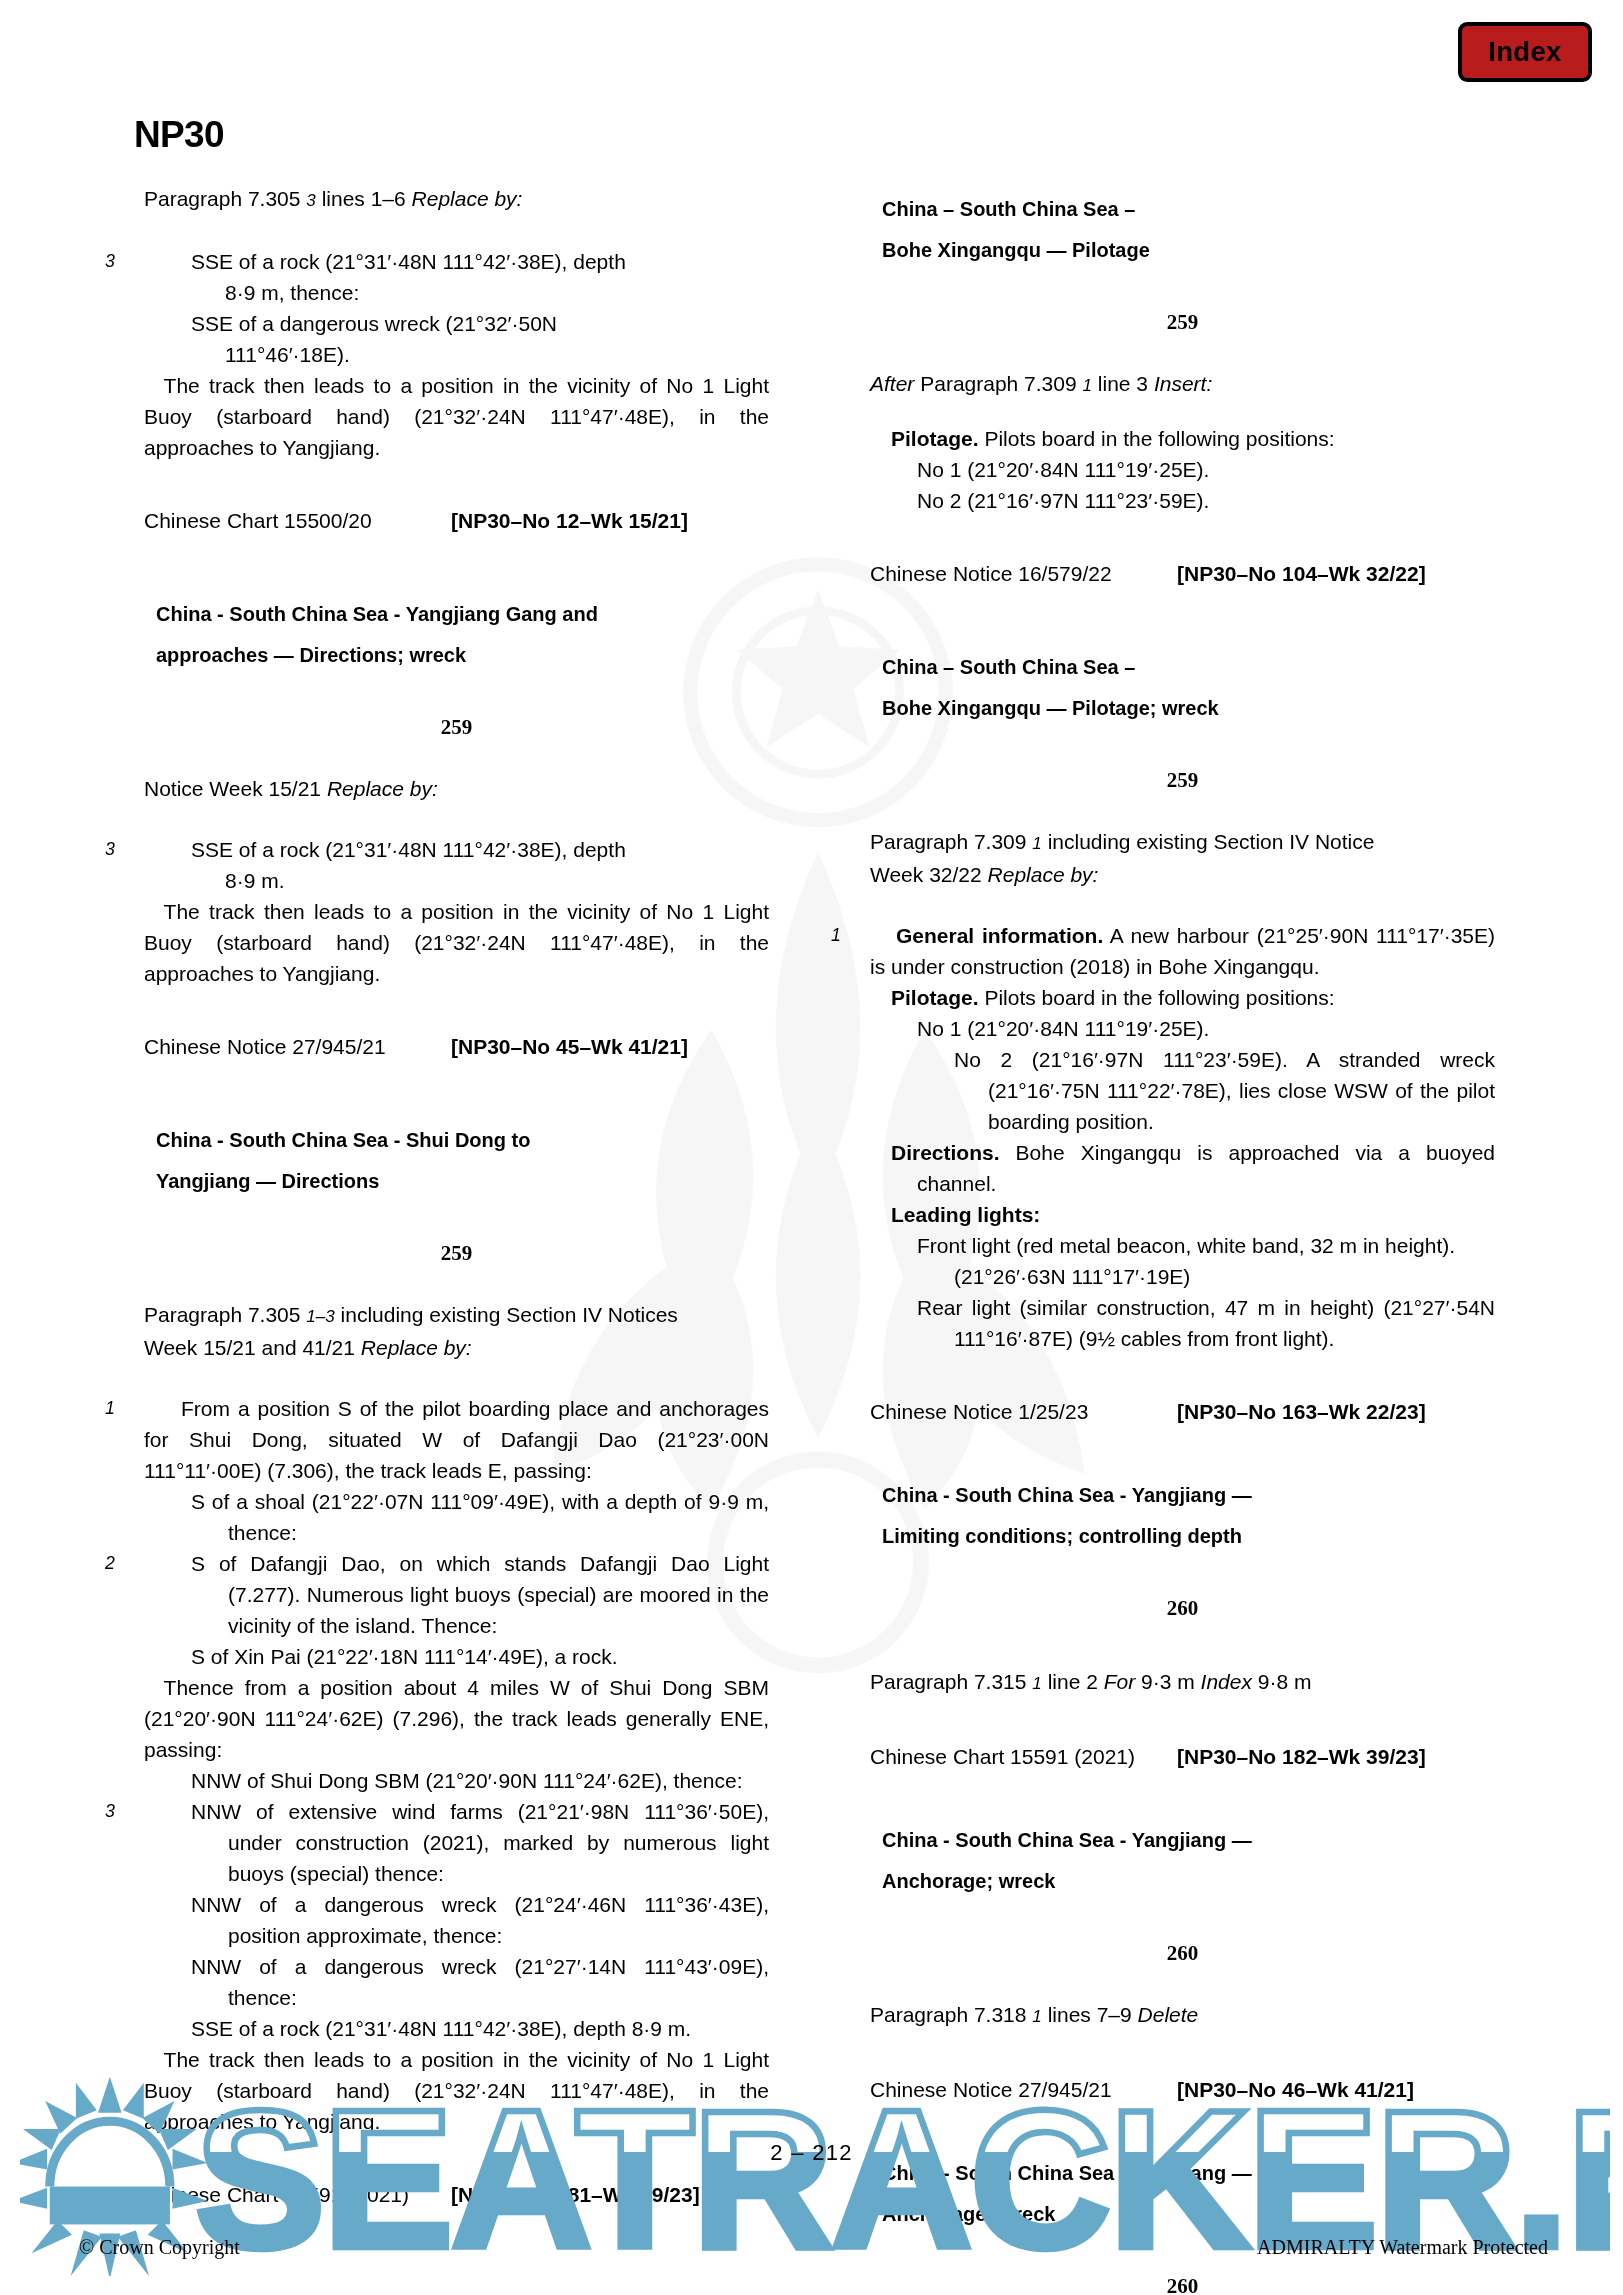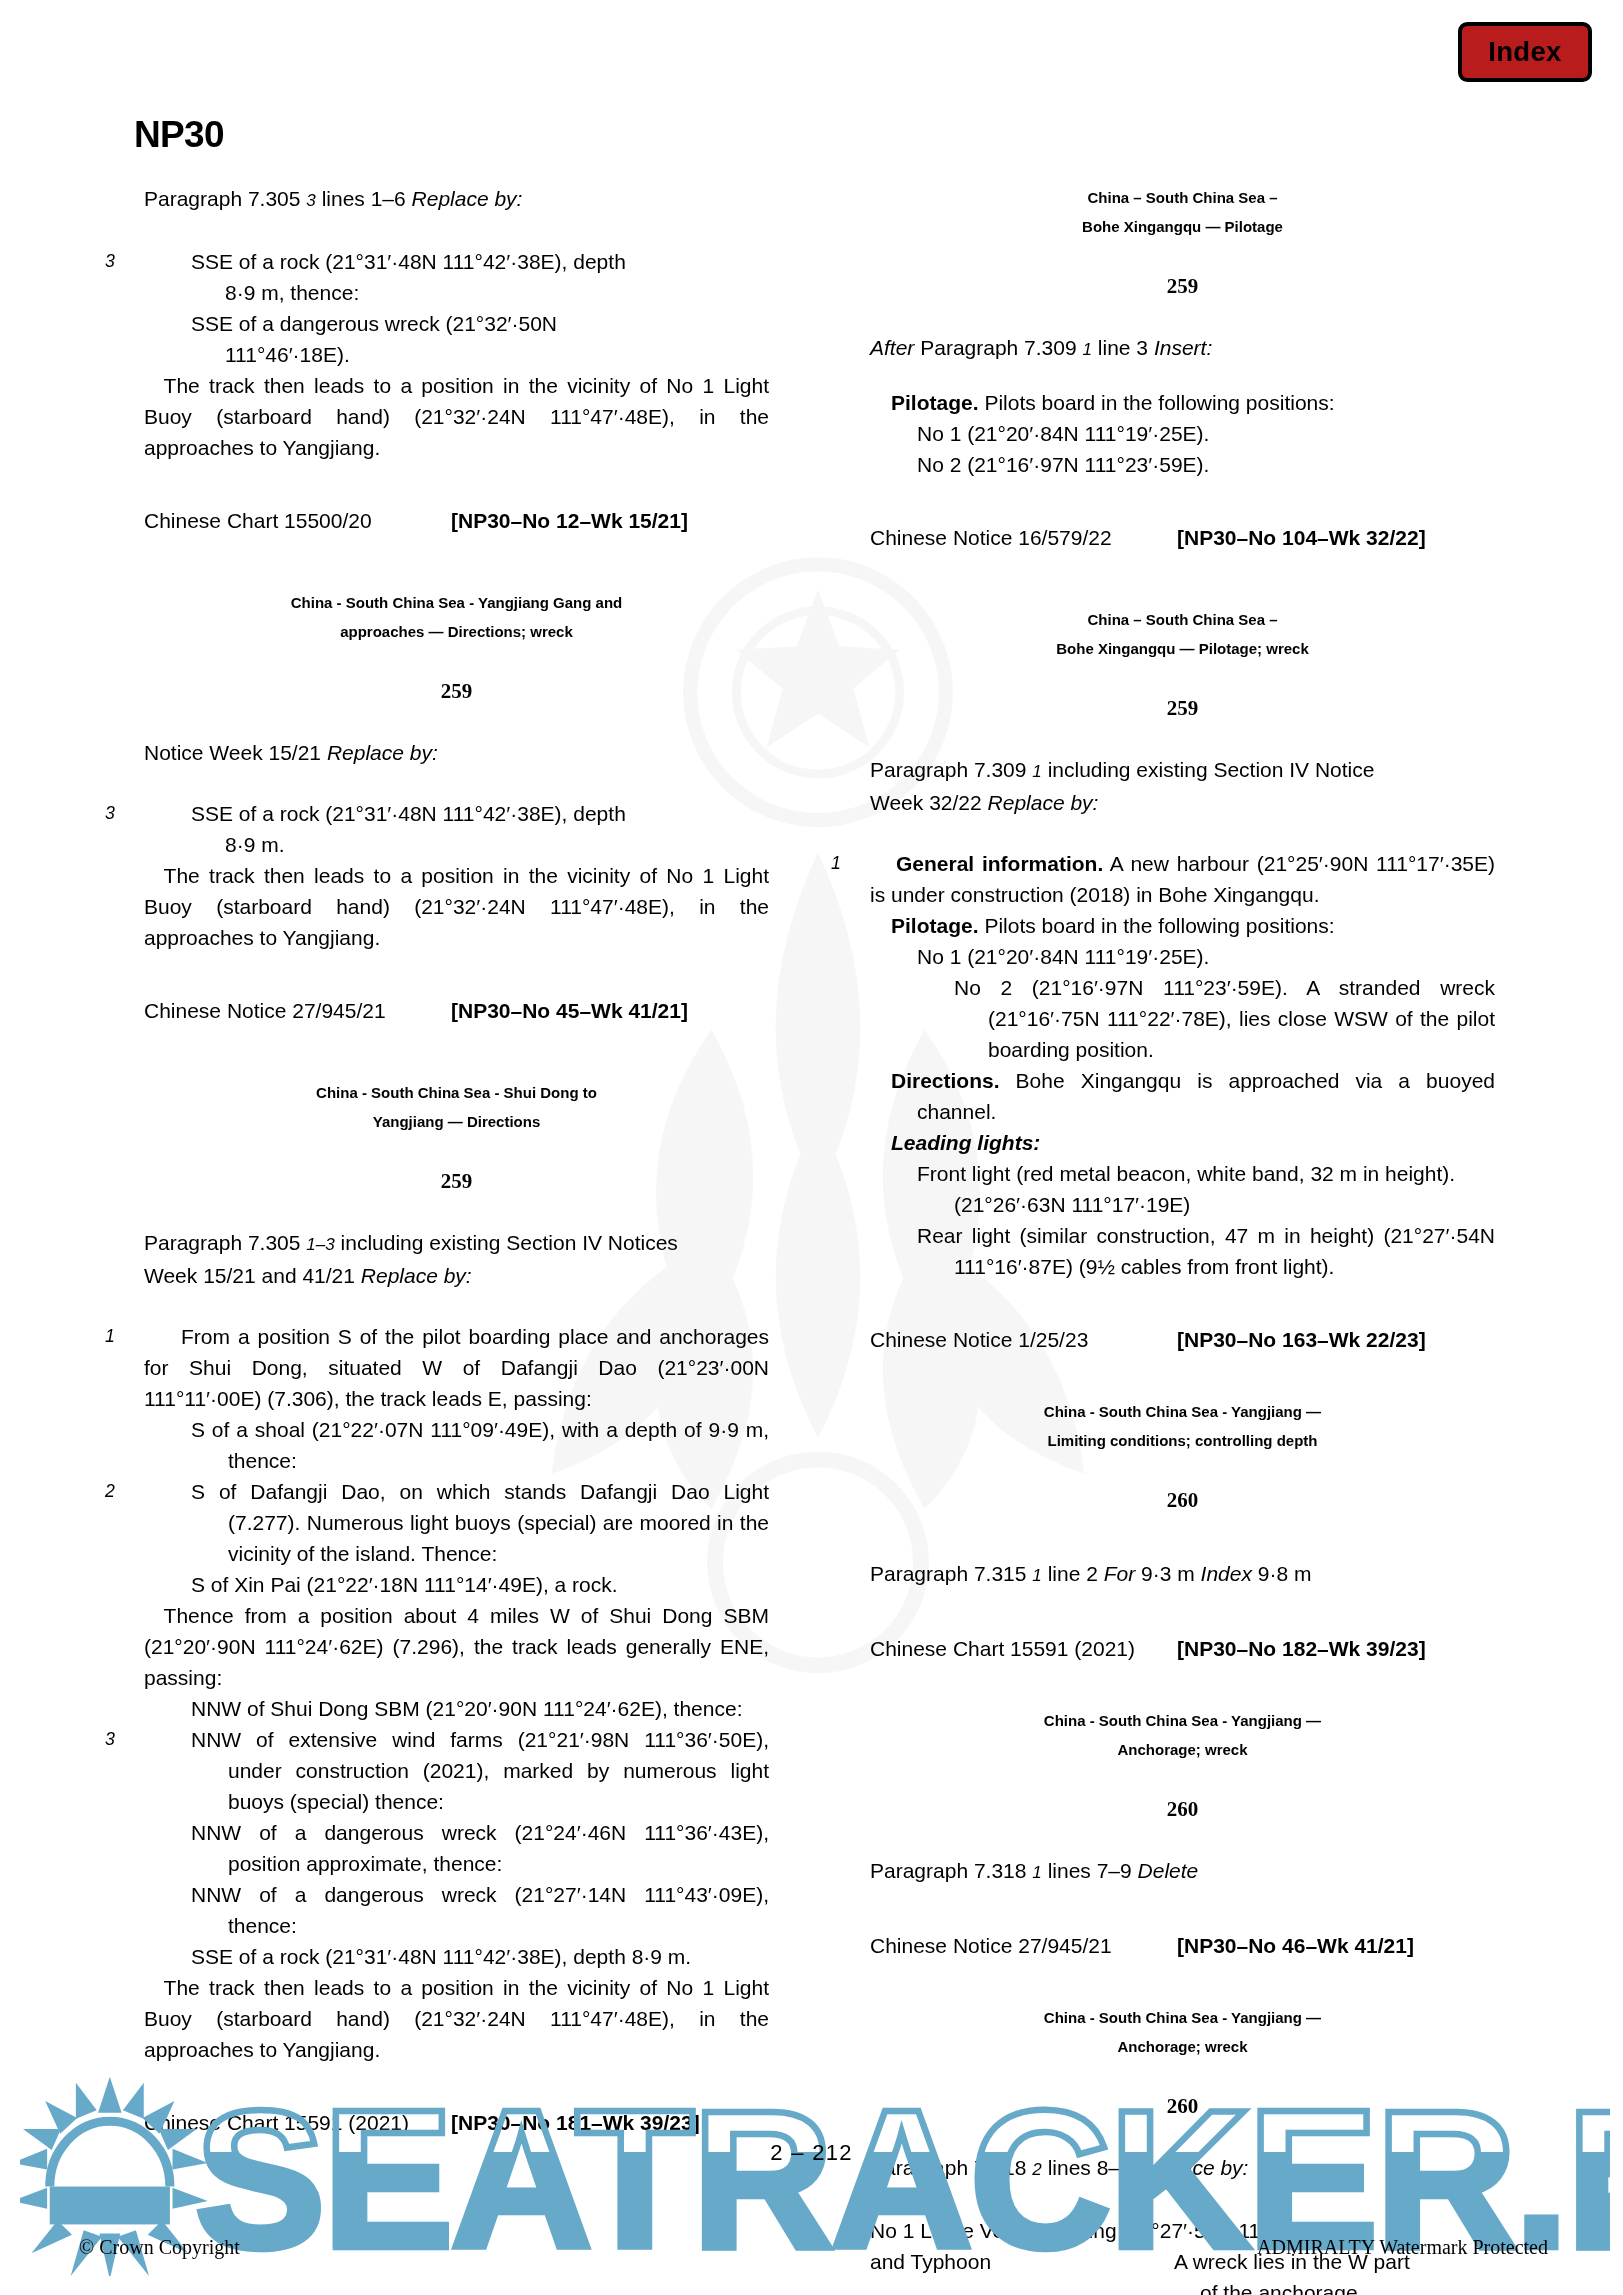--- a/index.html
+++ b/index.html
@@ -73,25 +73,25 @@
   .p {
     text-align: justify;
     text-justify: inter-word;
     margin: 0;
     hyphens: none;
   }
   .p.noj { text-align: left; }
 
   
   .notice-head {
-    text-align: center;
+    text-align: left;
     font-weight: bold;
-    font-size: 15px;
+    font-size: 20px;
     line-height: 29px;
-    margin: 0;
+    margin: 12px;
   }
   .notice-num {
     text-align: center;
     font-weight: bold;
     font-size: 21px;
     margin: 0;
     font-family: Liberation Serif, serif;
   }
 
   
@@ -349,21 +349,21 @@
           <p class="p ind1" style="text-indent:-26px;">
             <span class="bd">Pilotage.</span>
             <span>Pilots board in the following positions:</span>
           </p>
           <p class="p noj ind2">No 1 (21°20′·84N 111°19′·25E).</p>
           <p class="p ind3" style="text-indent:-34px;">No 2 (21°16′·97N 111°23′·59E). A stranded wreck (21°16′·75N 111°22′·78E), lies close WSW of the pilot boarding position.</p>
           <p class="p ind1" style="text-indent:-26px;">
             <span class="bd">Directions.</span>
             <span>Bohe Xingangqu is approached via a buoyed channel.</span>
           </p>
-          <p class="p noj ind1" style="text-indent:-26px;font-style:italic;">
+          <p class="p noj ind1" style="text-indent:-26px;">
             <span class="bd">Leading lights:</span>
           </p>
           <p class="p noj ind2" style="text-indent:-37px;">Front light (red metal beacon, white band, 32 m in height). (21°26′·63N 111°17′·19E)</p>
           <p class="p ind2" style="text-indent:-37px;">Rear light (similar construction, 47 m in height) (21°27′·54N 111°16′·87E) (9½ cables from front light).</p>
         </div>
 
         <div class="sp-l"></div>
         <div class="srcline">
           <span class="src">Chinese Notice 1/25/23</span>
           <span class="ref">[NP30–No 163–Wk 22/23]</span>

